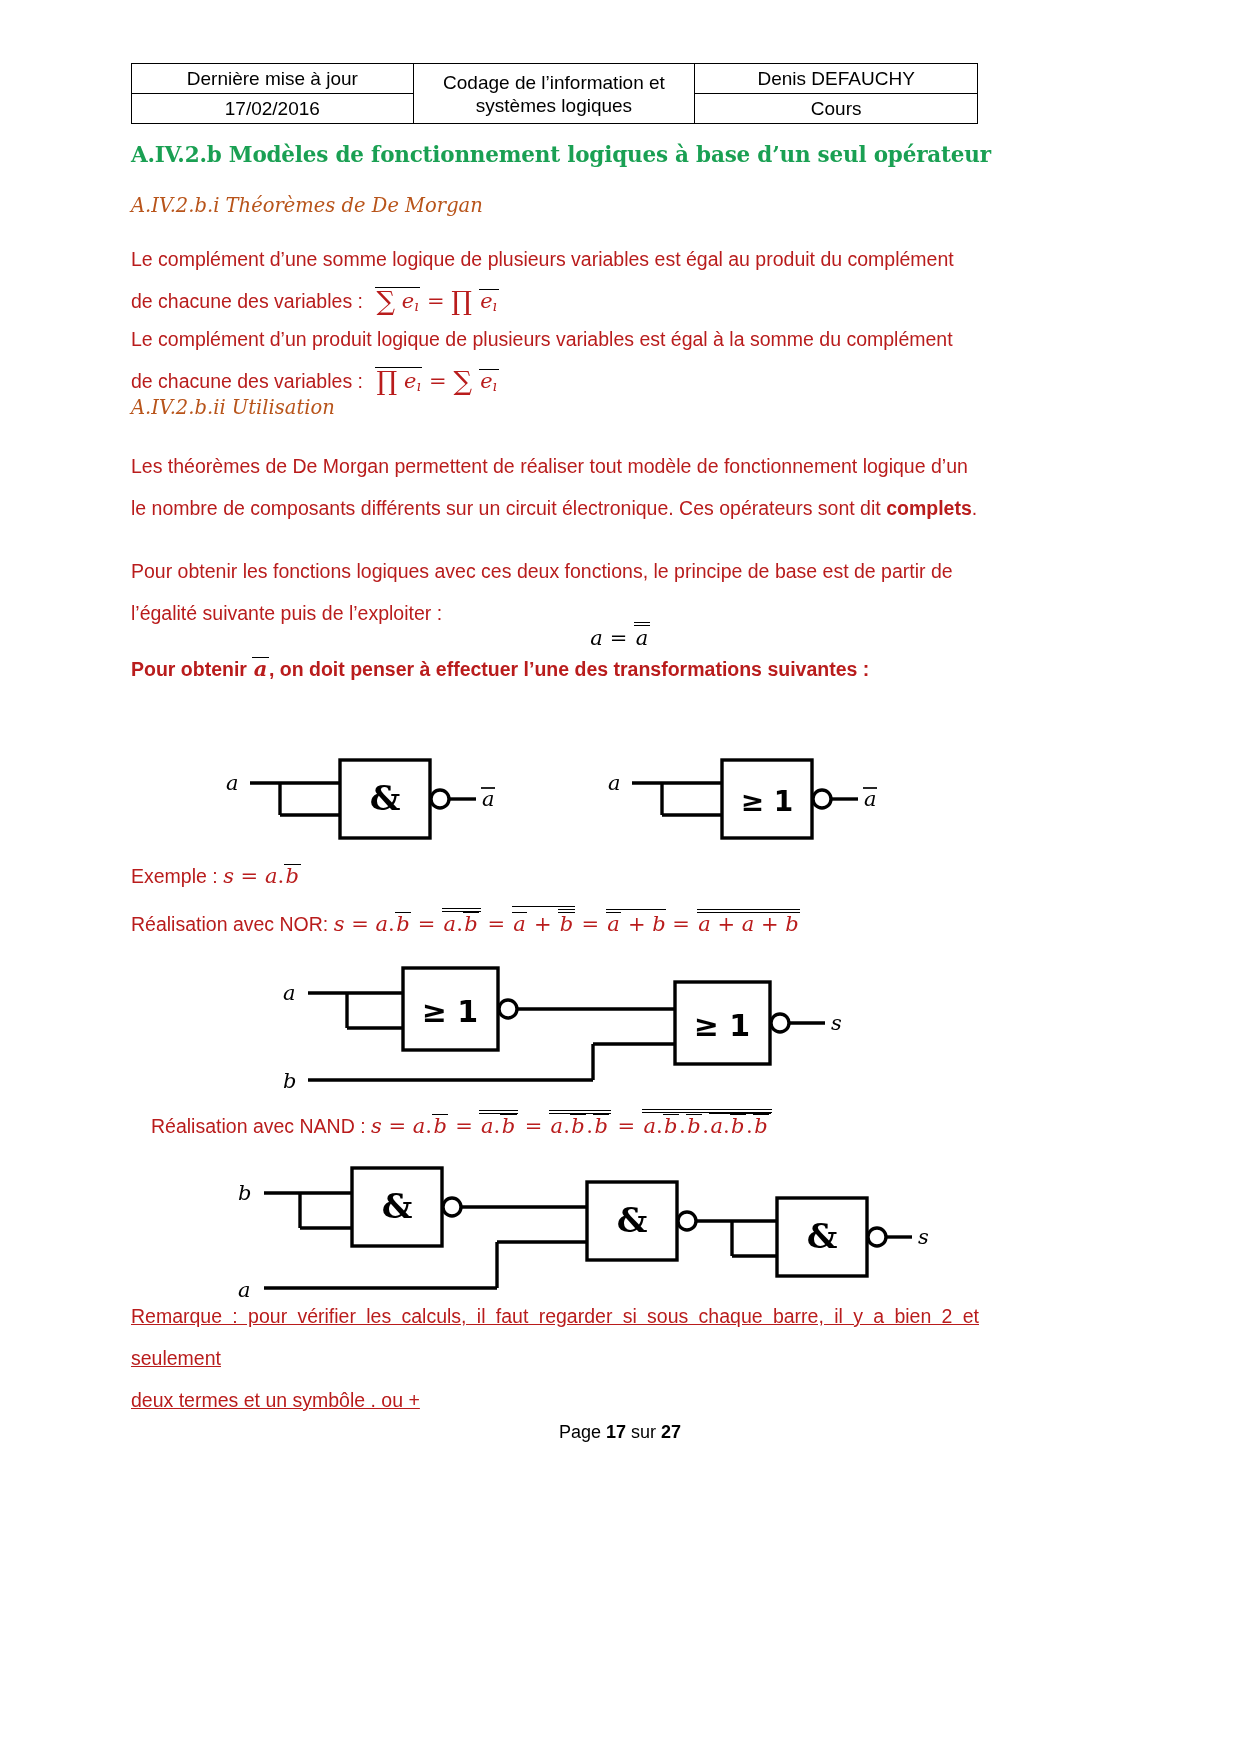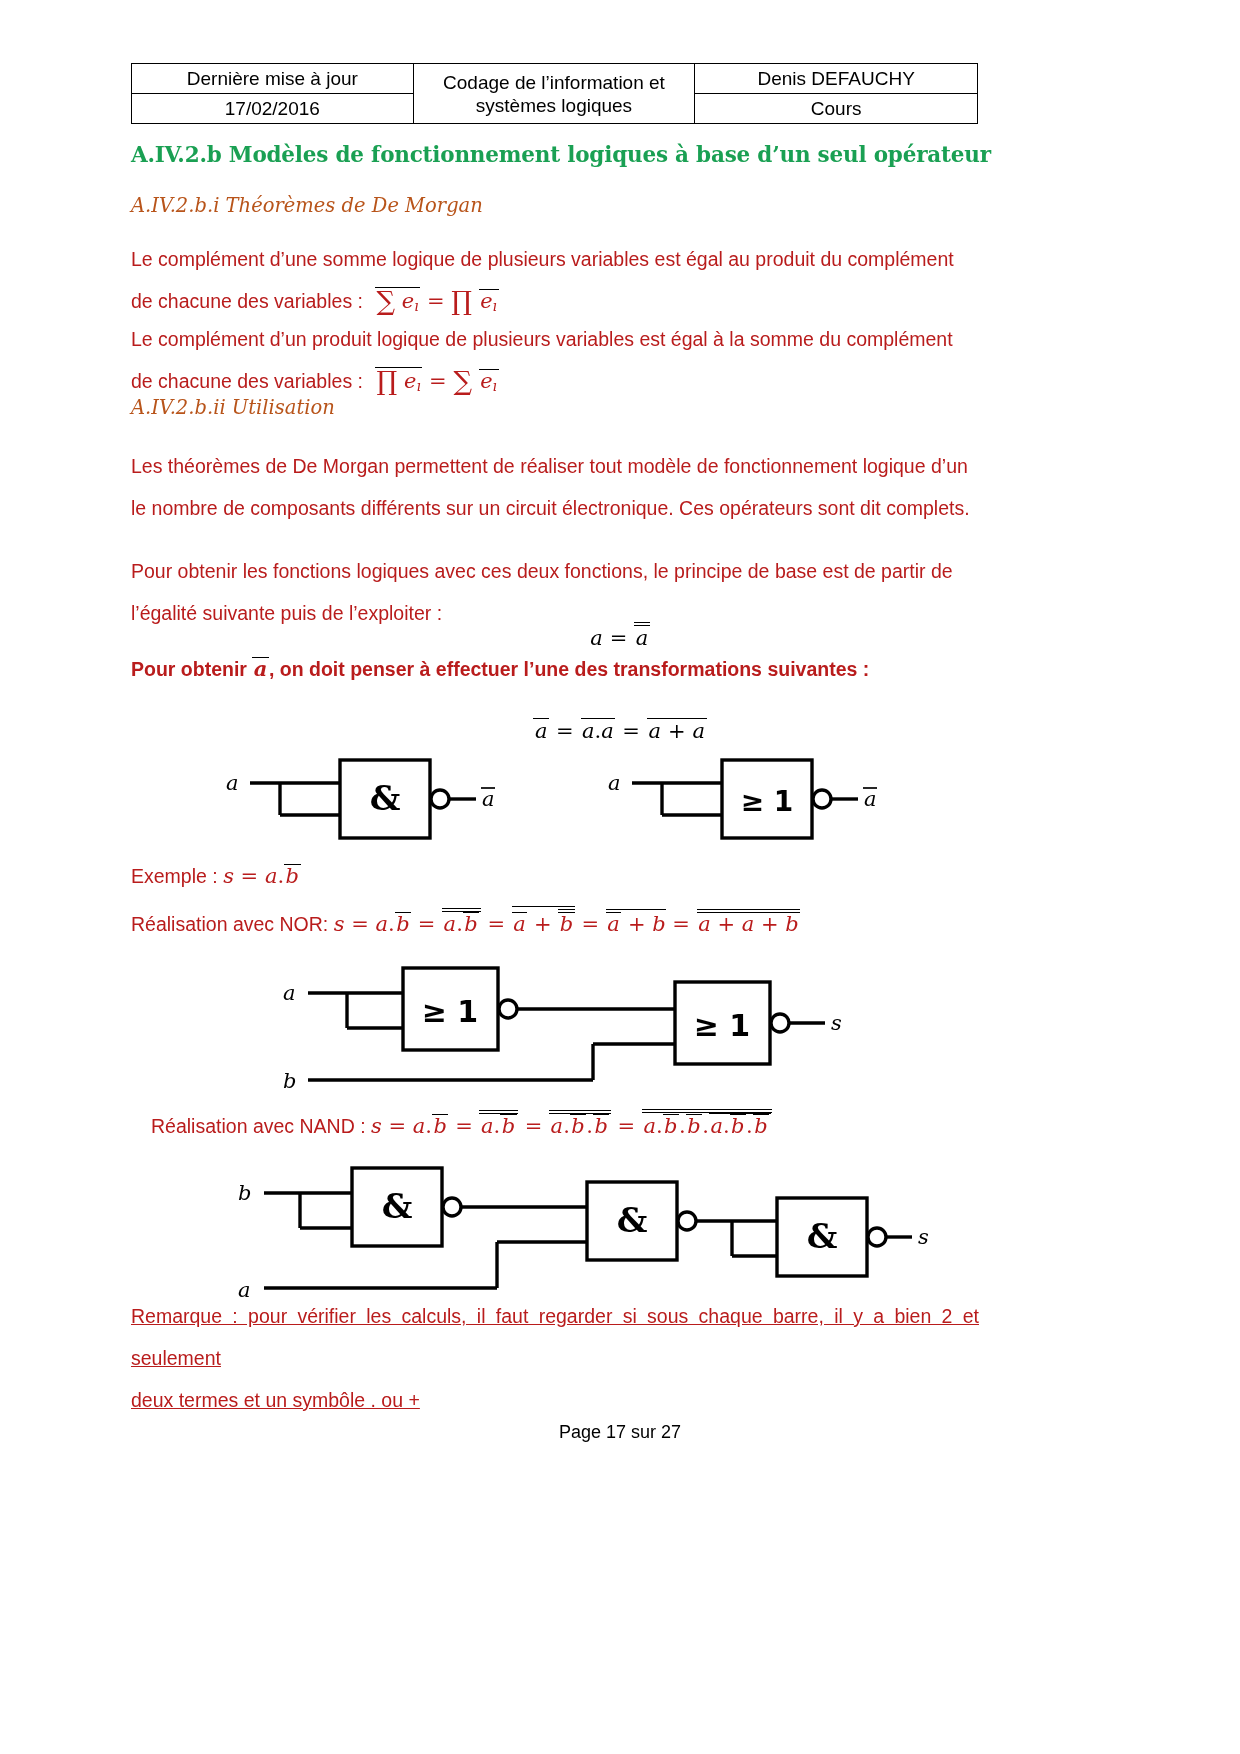--- a/index.html
+++ b/index.html
@@ -88,21 +88,21 @@
   .sub { font-size:14px; vertical-align:-3px; font-style:italic; }
 
   .ctr-math {
     position:absolute; left:0; width:1240px;
     text-align:center;
     font-family:"DejaVu Serif", serif;
     font-style:italic;
     font-size:22px;
   }
 
-  .bold { font-weight:normal;margin-top:20px; }
+  .bold { font-weight:bold;margin-top:20px; }
 
   
   .diagram { position:absolute; }
   .diagram svg { display:block; }
 
   
   .footer {
     position:absolute; left:0; top:1422px; width:1240px;
     text-align:center; font-size:18px;
   }
@@ -155,23 +155,20 @@
   </div>
 
   <div class="ctr-math" style="top:622px;">
     <span class="mi">a</span> <span class="mop">=</span> <span class="ov2"><span class="ov"><span class="mi">a</span></span></span>
   </div>
 
   <div class="para w850 nojust" style="top:648px;font-weight:bold;">
     <span>Pour obtenir </span><span class="math"><span class="ov"><span class="mi">a</span></span></span><span>, on doit penser à effectuer l’une des transformations suivantes :</span>
   </div>
 
-  <div class="ctr-math" style="top:718px;">
-    <span class="ov"><span class="mi">a</span></span> <span class="mop">=</span> <span class="ov"><span class="mi">a</span><span class="mop">.</span><span class="mi">a</span></span> <span class="mop">=</span> <span class="ov"><span class="mi">a</span> <span class="mop">+</span> <span class="mi">a</span></span>
-  </div>
 
   <div class="diagram" style="left:218px; top:755px;">
     <svg width="290" height="100" viewBox="0 0 290 100">
       <text x="8" y="35" font-family="DejaVu Serif, serif" font-style="italic" font-size="21">a</text>
 
       <line x1="32" y1="28" x2="122" y2="28" stroke="#000" stroke-width="3.4"></line>
 
       <line x1="62" y1="28" x2="62" y2="60" stroke="#000" stroke-width="3.4"></line>
       <line x1="62" y1="60" x2="122" y2="60" stroke="#000" stroke-width="3.4"></line>
 

